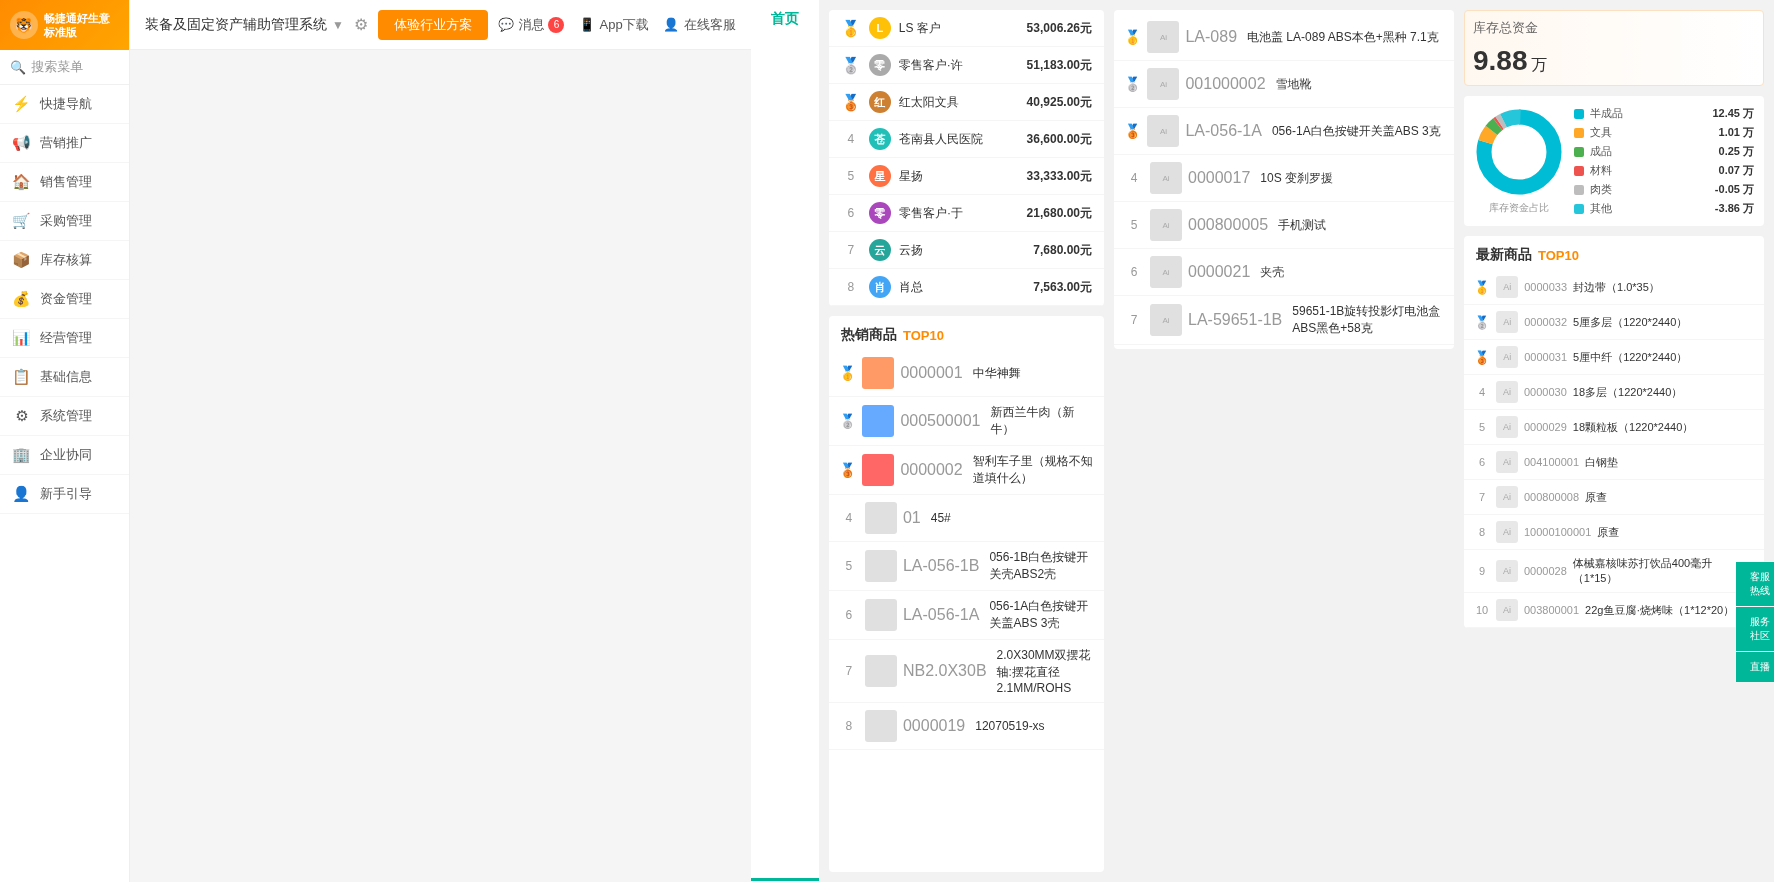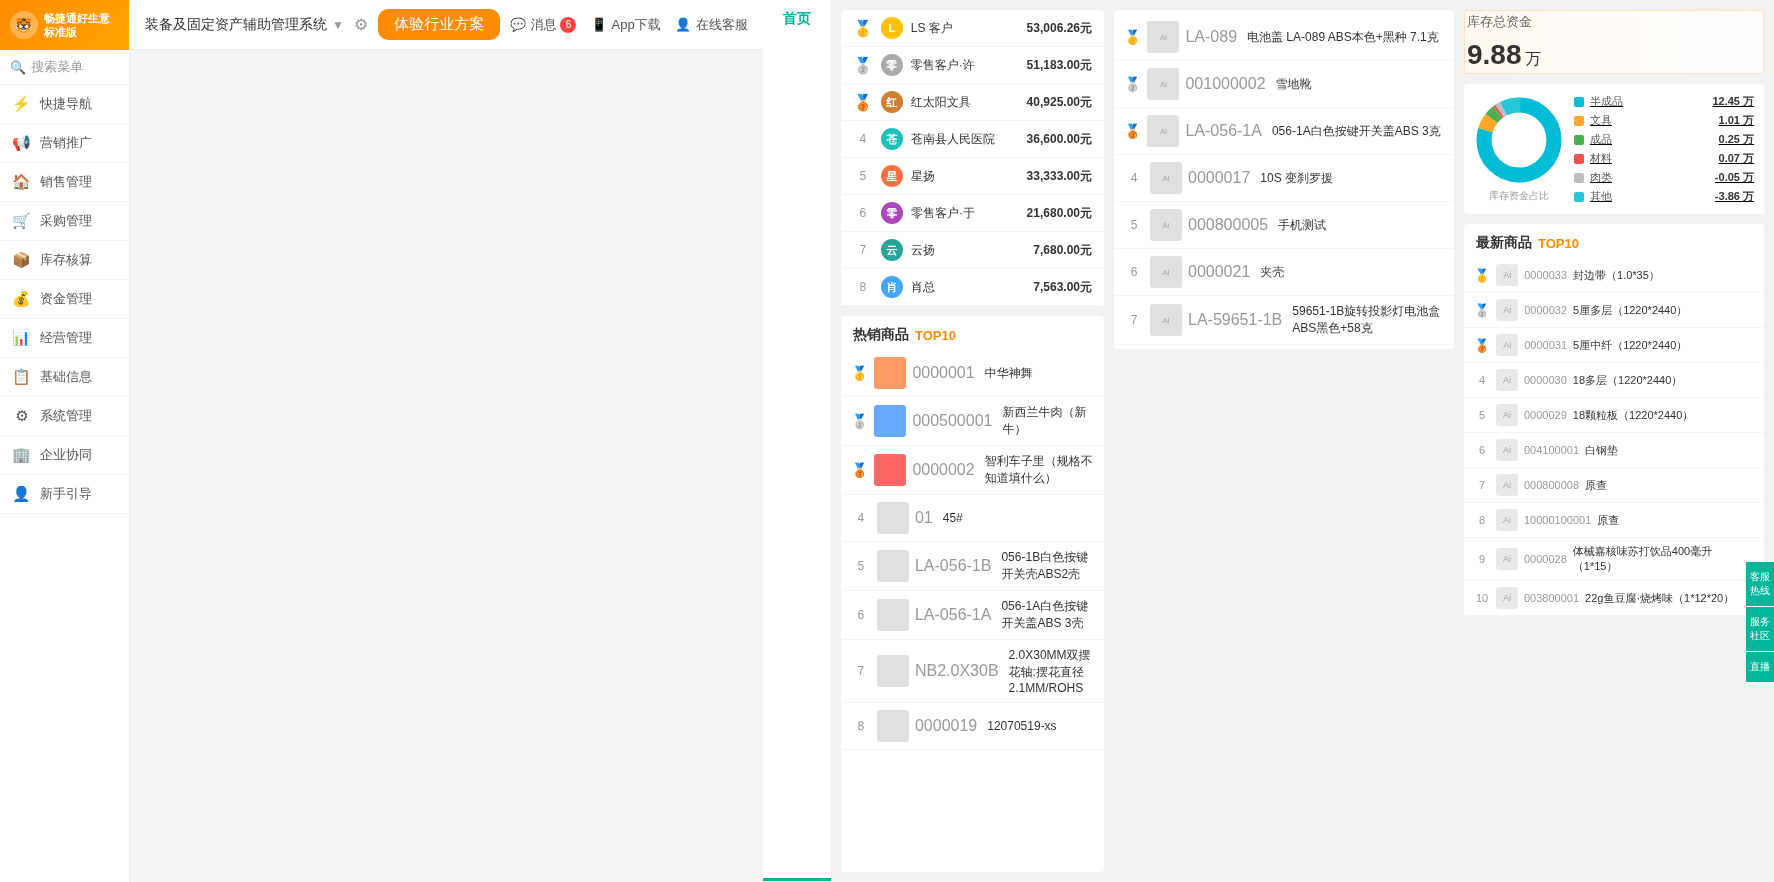--- a/index.html
+++ b/index.html
@@ -63,23 +63,23 @@
       display: flex; align-items: center;
       padding: 0 15px;
       border-bottom: 1px solid #eee;
       gap: 10px;
     }
     .topbar-gear { color: #999; font-size: 16px; cursor: pointer; }
     .topbar-trial-btn {
       background: #ff8c00;
       color: #fff;
       border: none;
-      border-radius: 10px;
+      border-radius: 4px;
       padding: 6px 16px;
-      font-size: 15px;
+      font-size: 13px;
       cursor: pointer;
     }
     .topbar-right {
       margin-left: auto;
       display: flex; align-items: center; gap: 15px;
       color: #555;
     }
     .topbar-right-item {
       display: flex; align-items: center; gap: 4px;
       cursor: pointer; font-size: 13px; color: #555;
@@ -181,21 +181,21 @@
       display: flex;
       flex-direction: column;
       gap: 10px;
     }
 
     
     .inventory-card {
       background: linear-gradient(to right, #fff8f0, #fff);
       border: 1px solid #fde0c0;
       border-radius: 4px;
-      padding: 2px;
+      padding: 8px;
     }
     .inventory-card-title { font-size: 13px; color: #666; margin-bottom: 8px; }
     .inventory-amount { font-size: 28px; font-weight: bold; color: #333; text-align: right; }
     .inventory-unit { font-size: 16px; color: #333; }
 
     
     .chart-area {
       background: #fff;
       border-radius: 4px;
       padding: 10px;
@@ -213,21 +213,20 @@
     .donut-label-small {
       font-size: 10px; color: #999;
       text-align: center;
       margin-top: 4px;
     }
     .legend {
       flex: 1;
       display: flex;
       flex-direction: column;
       gap: 4px;
-      text-decoration: underline;
     }
     .legend-item {
       display: flex; align-items: center; gap: 6px;
       font-size: 11px; color: #555;
     }
     .legend-dot {
       width: 10px; height: 10px;
       border-radius: 2px;
       flex-shrink: 0;
     }
@@ -279,21 +278,21 @@
     
     .float-buttons {
       position: fixed;
       right: 0;
       bottom: 200px;
       display: flex;
       flex-direction: column;
       gap: 1px;
     }
     .float-btn {
-      width: 28px;
+      width: 38px;
       background: #00b899;
       color: #fff;
       font-size: 10px;
       text-align: right;
       padding: 8px 4px;
       cursor: pointer;
       writing-mode: initial;
     }
 
     

